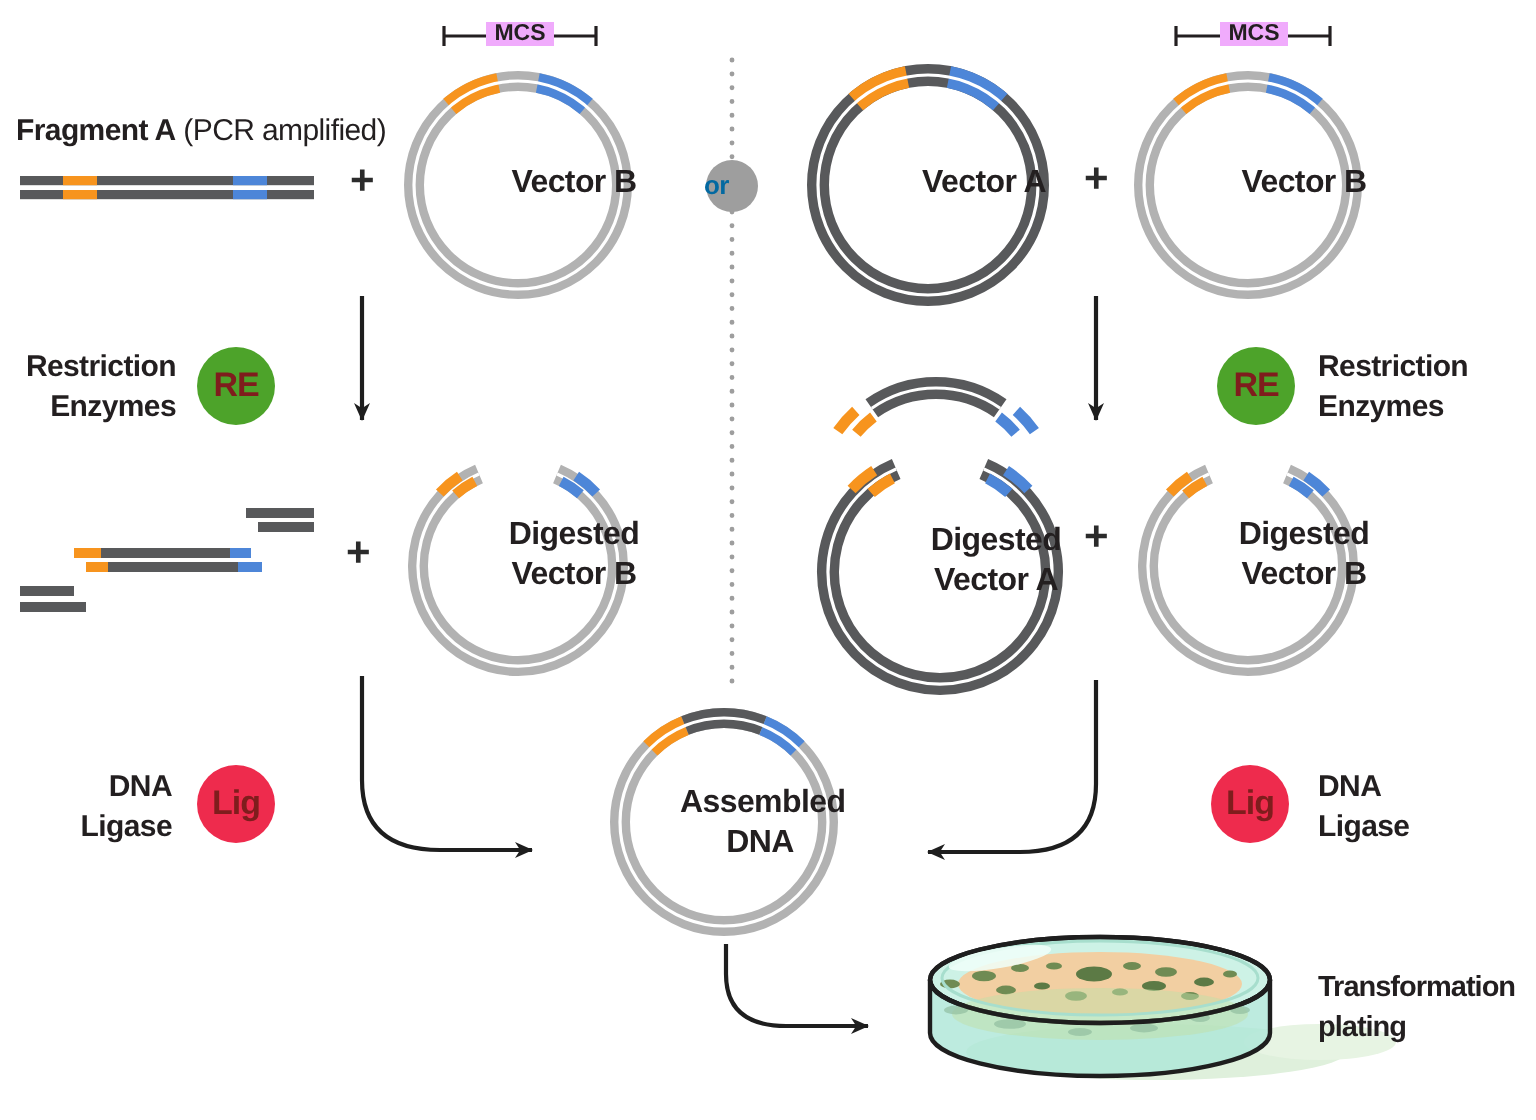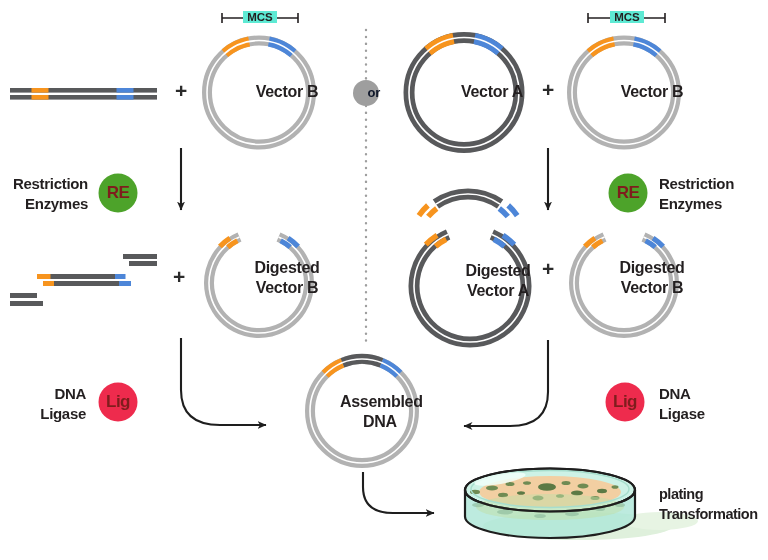--- a/index.html
+++ b/index.html
@@ -7,23 +7,23 @@
           font-family:"Liberation Sans",sans-serif;color:#231F20;}
   .canvas svg{position:absolute;left:0;top:0;}
   .t{position:absolute;font-weight:bold;letter-spacing:-0.3px;line-height:1.25;}
   .center{text-align:center;}
   .right{text-align:right;}
   .lab15{font-size:15px;}
   .lab16{font-size:16px;padding-left:28px;}
   .badge{color:#7f1d1d;font-size:17px;height:22px;line-height:22px;text-align:center;letter-spacing:-0.5px;}
   .plus{font-size:21px;font-weight:bold;width:26px;text-align:center;color:#2b2b2b;}
   .mcs{font-size:11.5px;letter-spacing:0;}
-  .mcs span{background:#5eead4;padding:0 4px;}
+  .mcs span{background:#f0abfc;padding:0 4px;}
   .twoline{line-height:20px;}
-  .or-text{color:#0f172a;font-size:13px;width:28px;text-align:right;}
+  .or-text{color:#0369a1;font-size:13px;width:28px;text-align:left;}
   .note{font-weight:normal;}
   .nowrap{white-space:nowrap;}
 </style>
 </head>
 <body>
 
 <div class="canvas">
 
 <svg width="768" height="560" viewBox="0 0 768 560">
   <defs>
@@ -164,20 +164,21 @@
           <ellipse cx="600" cy="509" rx="5" ry="2"></ellipse>
       <ellipse cx="478" cy="505" rx="6" ry="2.2"></ellipse>
           <ellipse cx="620" cy="505" rx="5" ry="2"></ellipse>
     </g>
     <ellipse cx="550" cy="489" rx="79" ry="18.5" fill="none" stroke="#A7DECD" stroke-width="1.5"></ellipse>
     <ellipse cx="550" cy="490" rx="85" ry="21.5" fill="none" stroke="#1E1E1E" stroke-width="2.2"></ellipse>
     <ellipse cx="500" cy="479" rx="26" ry="5" fill="#F0FFF9" opacity="0.85" transform="rotate(-10 500 479)"></ellipse>
   </g>
 </svg>
 
+<div class="t lab15 nowrap" style="left:8px;top:57px;"><span>Fragment A</span><span class="note"> (PCR amplified)</span></div>
 
 <div class="t mcs center" style="left:221px;top:10px;width:78px;"><span>MCS</span></div>
 <div class="t mcs center" style="left:588px;top:10px;width:78px;"><span>MCS</span></div>
 
 <div class="t lab16 center" style="left:209px;top:82px;width:100px;">Vector B</div>
 <div class="t lab16 center" style="left:414px;top:82px;width:100px;">Vector A</div>
 <div class="t lab16 center" style="left:574px;top:82px;width:100px;">Vector B</div>
 
 <div class="t plus" style="left:168px;top:78px;">+</div>
 <div class="t plus" style="left:535px;top:77px;">+</div>
@@ -221,17 +222,17 @@
   <div>DNA</div>
   <div>Ligase</div>
 </div>
 
 <div class="t lab16 center twoline" style="left:312px;top:392px;width:80px;">
   <div>Assembled</div>
   <div>DNA</div>
 </div>
 
 <div class="t twoline nowrap" style="left:659px;top:484px;width:108px;font-size:14.5px;letter-spacing:-0.5px;">
+  <div>Transformation</div>
   <div>plating</div>
-  <div>Transformation</div>
 </div>
 
 </div>
 
 </body></html>

